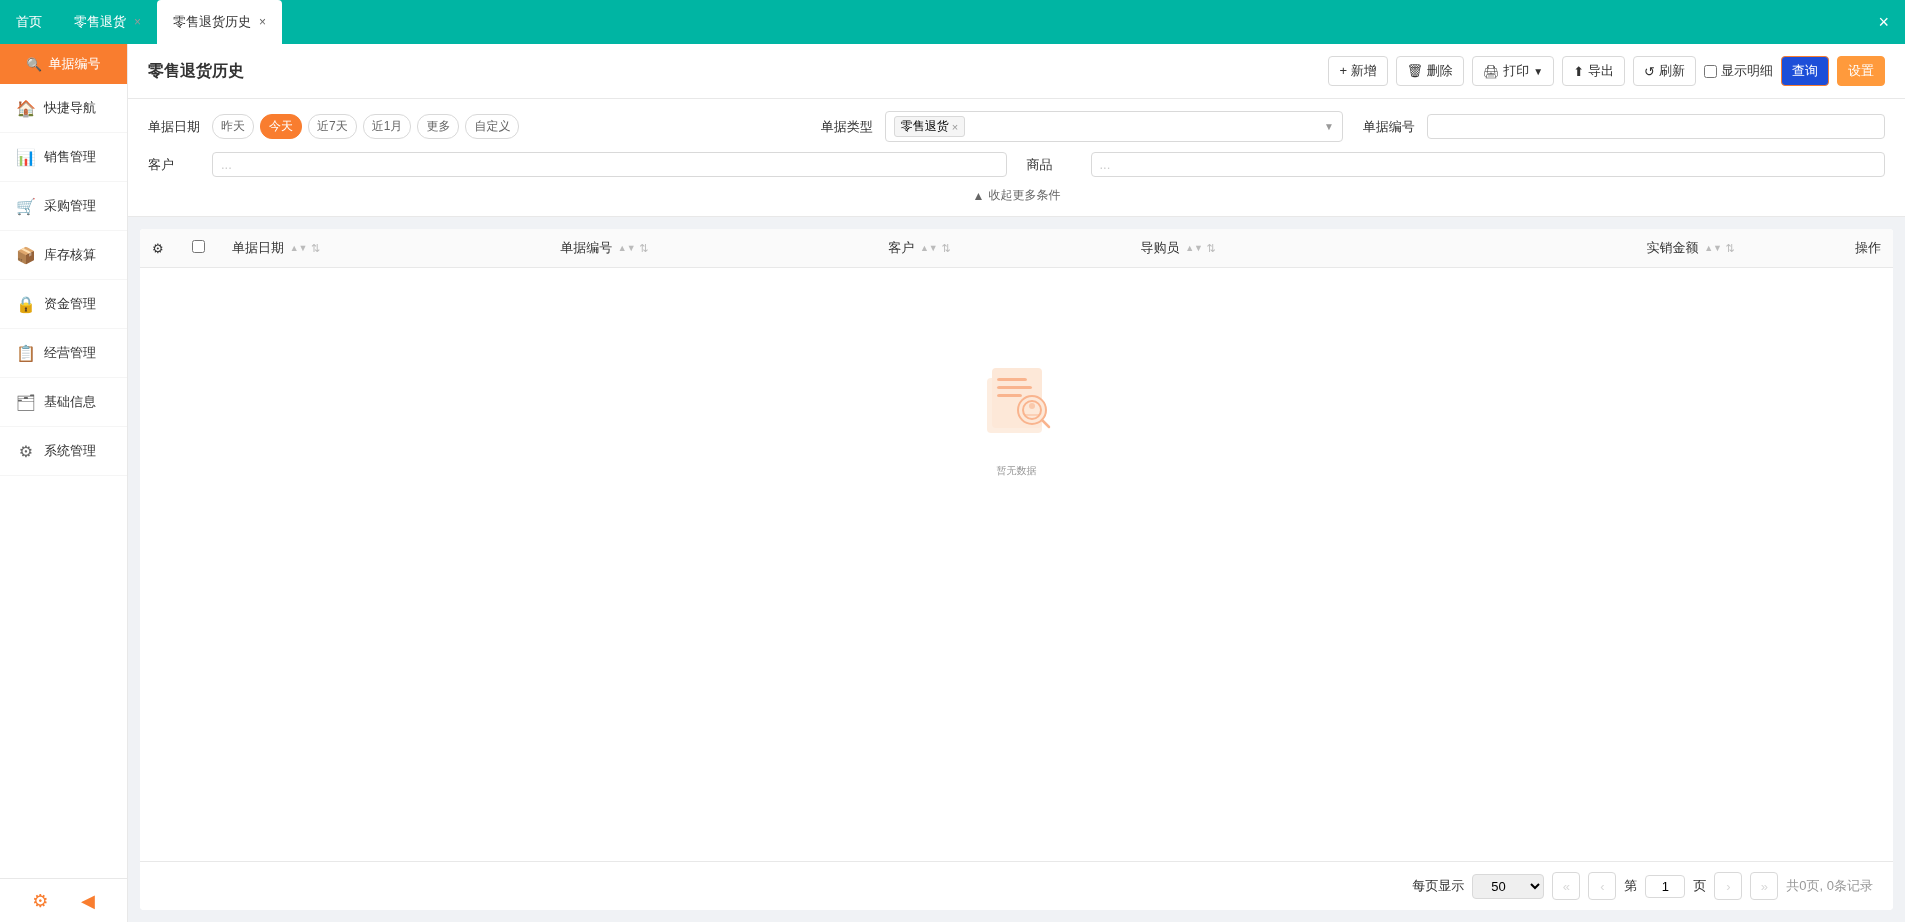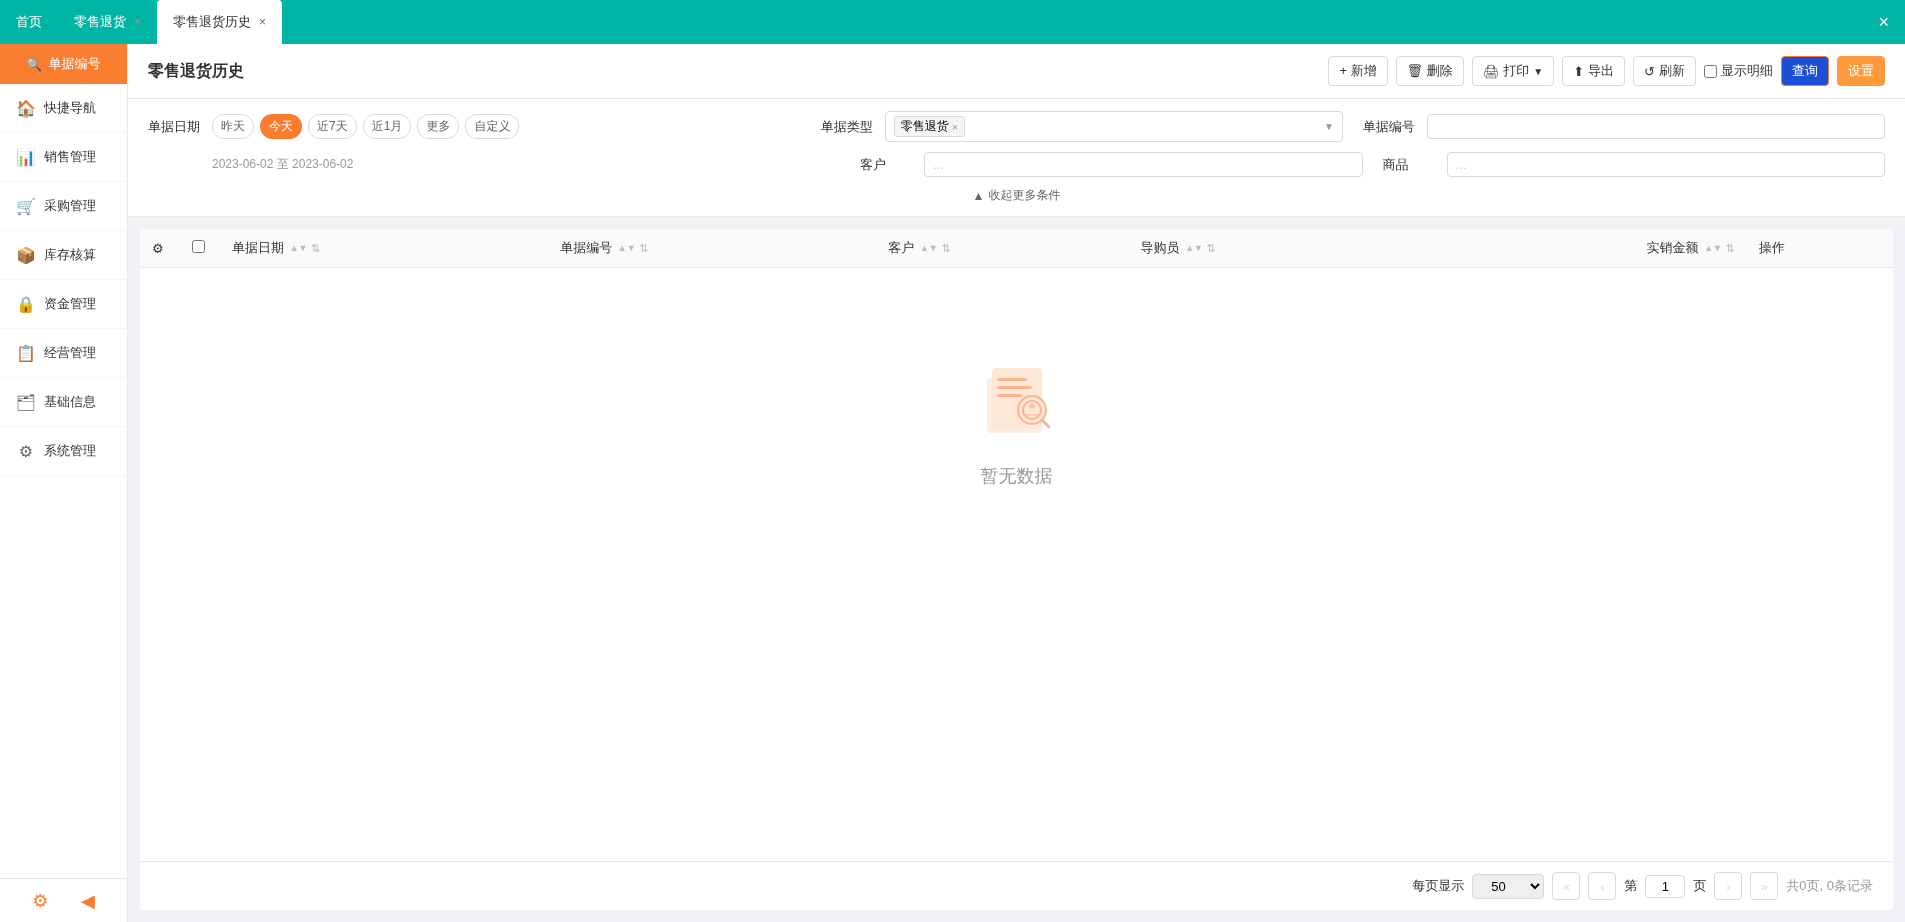--- a/index.html
+++ b/index.html
@@ -319,21 +319,21 @@
       justify-content: center;
       padding: 80px 0;
       color: #999;
     }
     .empty-icon {
       width: 100px;
       height: 100px;
       margin-bottom: 16px;
     }
     .empty-text {
-      font-size: 18px;
+      font-size: 10px;
       color: #999;
     }
 
     
     .pagination-bar {
       background: #fff;
       border-top: 1px solid #e8e8e8;
       padding: 10px 20px;
       display: flex;
       align-items: center;
@@ -516,23 +516,20 @@
           </div>
         </div>
 
         <div class="filter-item" style="flex:2">
           <span class="filter-label">单据编号</span>
           <input class="filter-input" type="text" placeholder="" style="">
         </div>
       </div>
       <div class="filter-row">
 
-        <div class="filter-item" style="flex:2.5;padding-left:64px">
-          <span class="date-range">2023-06-02 至 2023-06-02</span>
-        </div>
 
         <div class="filter-item" style="flex:2">
           <span class="filter-label">客户</span>
           <div class="type-select" style="cursor:pointer">
             <span style="color:#ccc">...</span>
           </div>
         </div>
 
         <div class="filter-item" style="flex:2">
           <span class="filter-label">商品</span>
@@ -575,21 +572,21 @@
                   <span class="sort-arrows">▲▼</span>
                 </th>
                 <th class="sortable">
                   <span>导购员</span>
                   <span class="sort-arrows">▲▼</span>
                 </th>
                 <th class="sortable" style="text-align:right">
                   <span>实销金额</span>
                   <span class="sort-arrows">▲▼</span>
                 </th>
-                <th style="text-align:left">
+                <th style="text-align:right">
                   <span>操作</span>
                 </th>
               </tr>
             </thead>
             <tbody>
               <tr>
                 <td colspan="8">
                   <div class="empty-state">
 
                     <svg class="empty-icon" viewBox="0 0 100 100">

